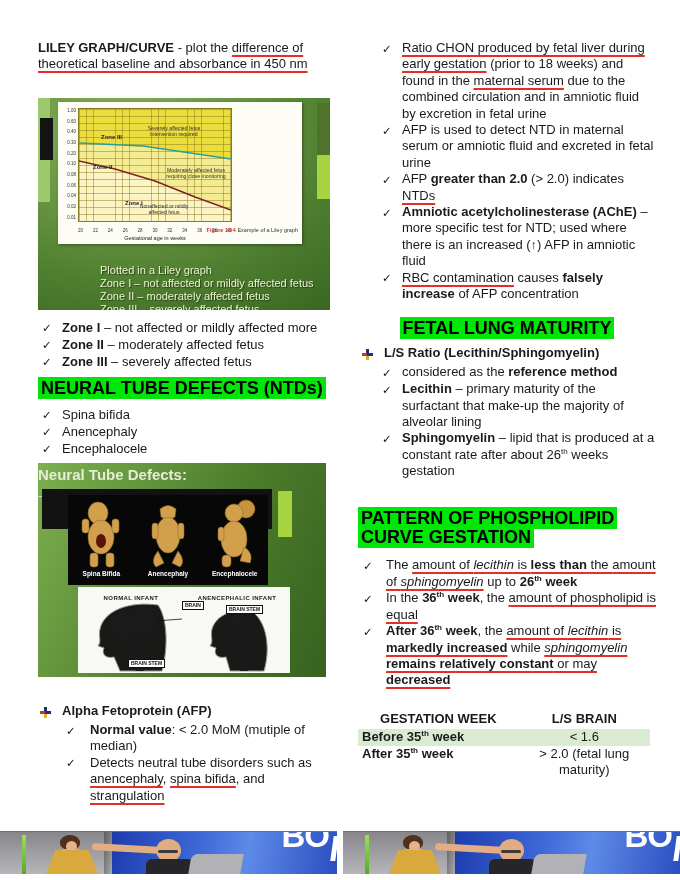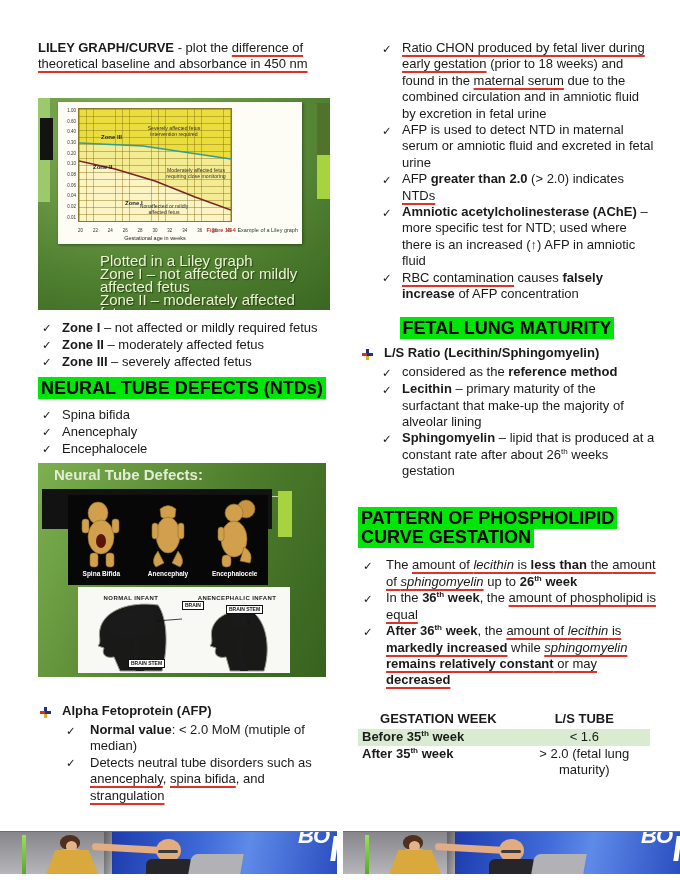--- a/index.html
+++ b/index.html
@@ -46,27 +46,27 @@
                      repeating-linear-gradient(to bottom, rgba(140,110,20,.45) 0 .6px, transparent .6px 7px);}
   .zlbl{position:absolute;font-size:6px;color:#223;font-weight:bold;}
   .z3{left:22px;top:20px} .z2{left:14px;top:50px} .z1{left:46px;top:86px}
   .ann{position:absolute;font-size:5.2px;line-height:6px;color:#333;text-align:center;}
   .a3{left:60px;top:16px;width:70px} .a2{left:86px;top:58px;width:62px} .a1{left:52px;top:94px;width:66px}
   .xticks{position:absolute;left:20px;top:121px;width:154px;display:flex;justify-content:space-between;
           font-size:4.5px;color:#333;}
   .xlabel{position:absolute;left:20px;top:128px;width:154px;text-align:center;font-size:5.5px;color:#222;}
   .caption{position:absolute;right:4px;bottom:5px;font-size:5.5px;color:#1d3b2a;}
   .figref{color:#c4372c;font-weight:bold;}
-  .slide-footer{position:absolute;left:62px;top:156px;font-size:15px;line-height:13px;color:#edf3d2;
+  .slide-footer{position:absolute;left:62px;top:166px;font-size:11px;line-height:13px;color:#edf3d2;
                 text-shadow:1px 1px 1px rgba(15,35,8,.65);}
   .slide-footer span{display:block;}
   
   .slide2{width:288px;height:214px;margin:5px 0 0 0;
           background:linear-gradient(115deg,#7db050 0%,#4e7d2c 55%,#36621f 100%);}
-  .s2-title{position:absolute;left:16px;top:4px;width:224px;font-size:15px;font-weight:bold;color:#e4ecd6;
+  .s2-title{position:absolute;left:0;top:4px;width:224px;font-size:15px;font-weight:bold;color:#e4ecd6;
             border-bottom:1px solid #c9d6b4;padding-bottom:13px;}
   .s2-shadow{position:absolute;left:4px;top:26px;width:230px;height:40px;background:#121212;}
   .s2-lime{position:absolute;left:240px;top:28px;width:14px;height:46px;background:#a8d340;}
   .s2-photo{position:absolute;left:30px;top:32px;width:200px;height:90px;background:#070707;}
   .photo-lbls{position:absolute;left:0;bottom:2px;width:100%;display:flex;}
   .photo-lbls span{flex:1;text-align:center;font-size:6.5px;font-weight:bold;color:#fff;}
   .s2-white{position:absolute;left:40px;top:124px;width:212px;height:86px;background:#f8f8f4;}
   .diag-titles{position:absolute;left:0;top:3px;width:100%;display:flex;}
   .diag-titles span{flex:1;text-align:center;font-size:6px;font-weight:bold;color:#222;letter-spacing:.4px;}
   .dbox{position:absolute;font-size:5px;font-weight:bold;color:#111;border:1px solid #111;background:#fff;
@@ -84,21 +84,21 @@
   
   .vframe{position:absolute;top:831px;width:337px;height:42px;overflow:hidden;
           background:linear-gradient(#87878b,#b6b6ba);border-top:1px solid #6e6e72;}
   .vf1{left:0} .vf2{left:343px}
   .vf-blue{position:absolute;left:112px;top:0;right:0;bottom:0;
            background:linear-gradient(100deg,#1d3cae 0%,#3f6ad8 40%,#5e8ae8 60%,#2a4ec0 100%);}
   .vf-walledge{position:absolute;left:104px;top:0;bottom:0;width:10px;
                background:linear-gradient(90deg,rgba(0,0,0,.3),rgba(0,0,0,0));}
   .vf-green{position:absolute;left:22px;top:3px;width:4px;height:39px;
             background:linear-gradient(#9be05a,#57a82a);}
-  .vf-bo{position:absolute;right:8px;top:-4px;font-size:22px;font-weight:bold;font-style:italic;
+  .vf-bo{position:absolute;right:8px;top:-4px;font-size:33px;font-weight:bold;
          color:#ffffff;letter-spacing:-1px;}
   .vf-sliver{position:absolute;right:0;top:4px;width:5px;height:25px;background:#fff;transform:skewX(-8deg);}
   .vf-hair{position:absolute;left:60px;top:3px;width:20px;height:15px;border-radius:50% 50% 45% 45%;background:#50301c;}
   .vf-face{position:absolute;left:66px;top:9px;width:11px;height:11px;border-radius:50%;background:#e6b28c;}
   .vf-body{position:absolute;left:46px;top:18px;width:52px;height:24px;background:#d9a93e;
            clip-path:polygon(18% 0,82% 0,100% 100%,0 100%);}
   .vf-chest{position:absolute;left:58px;top:17px;width:26px;height:8px;background:#e6b28c;border-radius:40%;}
   .vf-arm{position:absolute;left:92px;top:13px;width:70px;height:7px;background:#e2ac84;border-radius:4px;transform:rotate(3deg);}
   .vf-head{position:absolute;left:156px;top:7px;width:25px;height:23px;border-radius:50%;background:#e0ac80;}
   .vf-glass{position:absolute;left:158px;top:18px;width:20px;height:3px;background:#3a3a3a;border-radius:2px;}
@@ -175,21 +175,21 @@
         <span>Plotted in a Liley graph</span>
         <span>Zone I – not affected or mildly affected fetus</span>
         <span>Zone II – moderately affected fetus</span>
         <span>Zone III – severely affected fetus</span>
       </div>
     </div>
 
     <ul class="list lvl1" style="margin-top:10px;margin-bottom:6px;">
       <li>
           <span class="chk">✓</span>
-          <span class="txt"><span class="b">Zone I</span><span> – not affected or mildly required fetus</span></span>
+          <span class="txt"><span class="b">Zone I</span><span> – not affected or mildly affected more</span></span>
         </li>
       <li>
           <span class="chk">✓</span>
           <span class="txt"><span class="b">Zone II</span><span> – moderately affected fetus</span></span>
         </li>
       <li>
           <span class="chk">✓</span>
           <span class="txt"><span class="b">Zone III</span><span> – severely affected fetus</span></span>
         </li>
     </ul>
@@ -380,21 +380,21 @@
       <li>
           <span class="chk">✓</span>
           <span class="txt"><span class="b">After 36</span><sup class="b">th</sup><span class="b"> week</span><span>, the </span><span class="u">amount of </span><span class="u i">lecithin</span><span class="u"> is </span><span class="b u">markedly increased</span><span> while </span><span class="u i">sphingomyelin</span><span> </span><span class="b u">remains relatively constant</span><span class="u"> or may </span><span class="b u">decreased</span></span>
         </li>
     </ul>
 
     <table class="gtable">
       <thead>
         <tr>
           <th>GESTATION WEEK</th>
-          <th>L/S TUBE</th>
+          <th>L/S BRAIN</th>
         </tr>
       </thead>
       <tbody>
         <tr class="hl-row">
           <td class="lbl"><span class="b">Before 35</span><sup class="b">th</sup><span class="b"> week</span></td>
           <td class="val"><span>&lt; 1.6</span></td>
         </tr>
         <tr>
           <td class="lbl"><span class="b">After 35</span><sup class="b">th</sup><span class="b"> week</span></td>
           <td class="val"><span>&gt; 2.0 (fetal lung maturity)</span></td>

